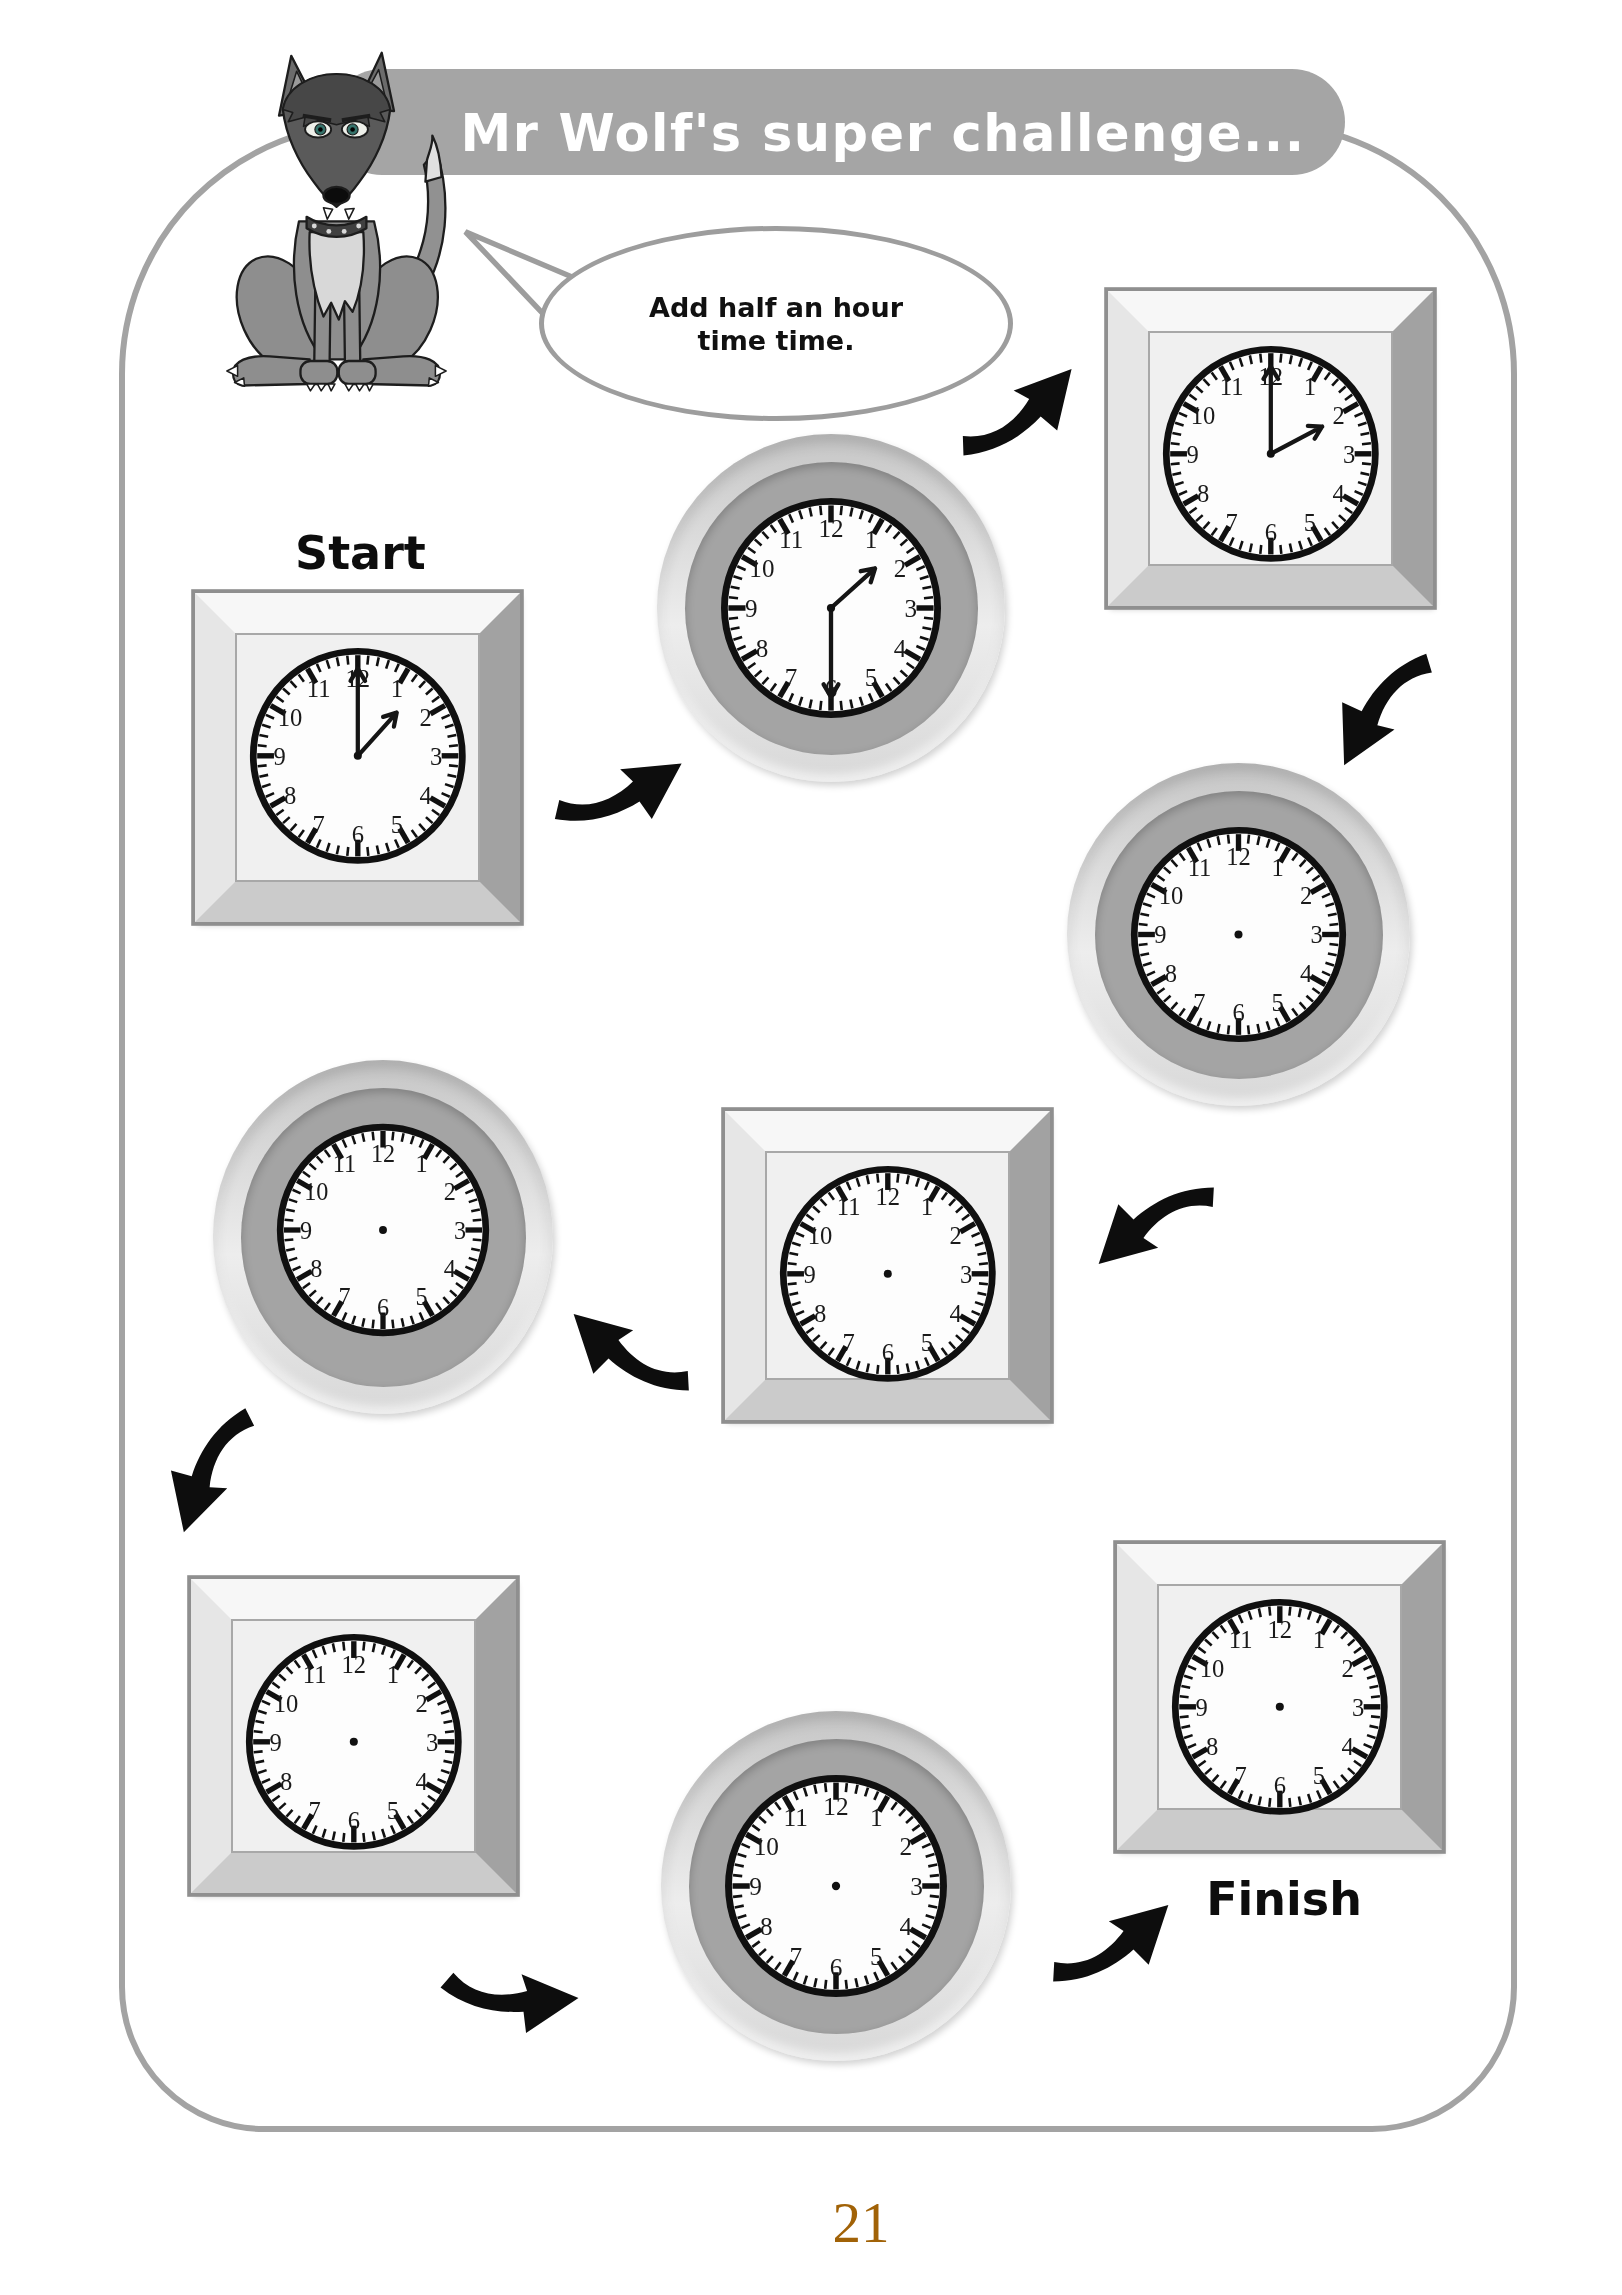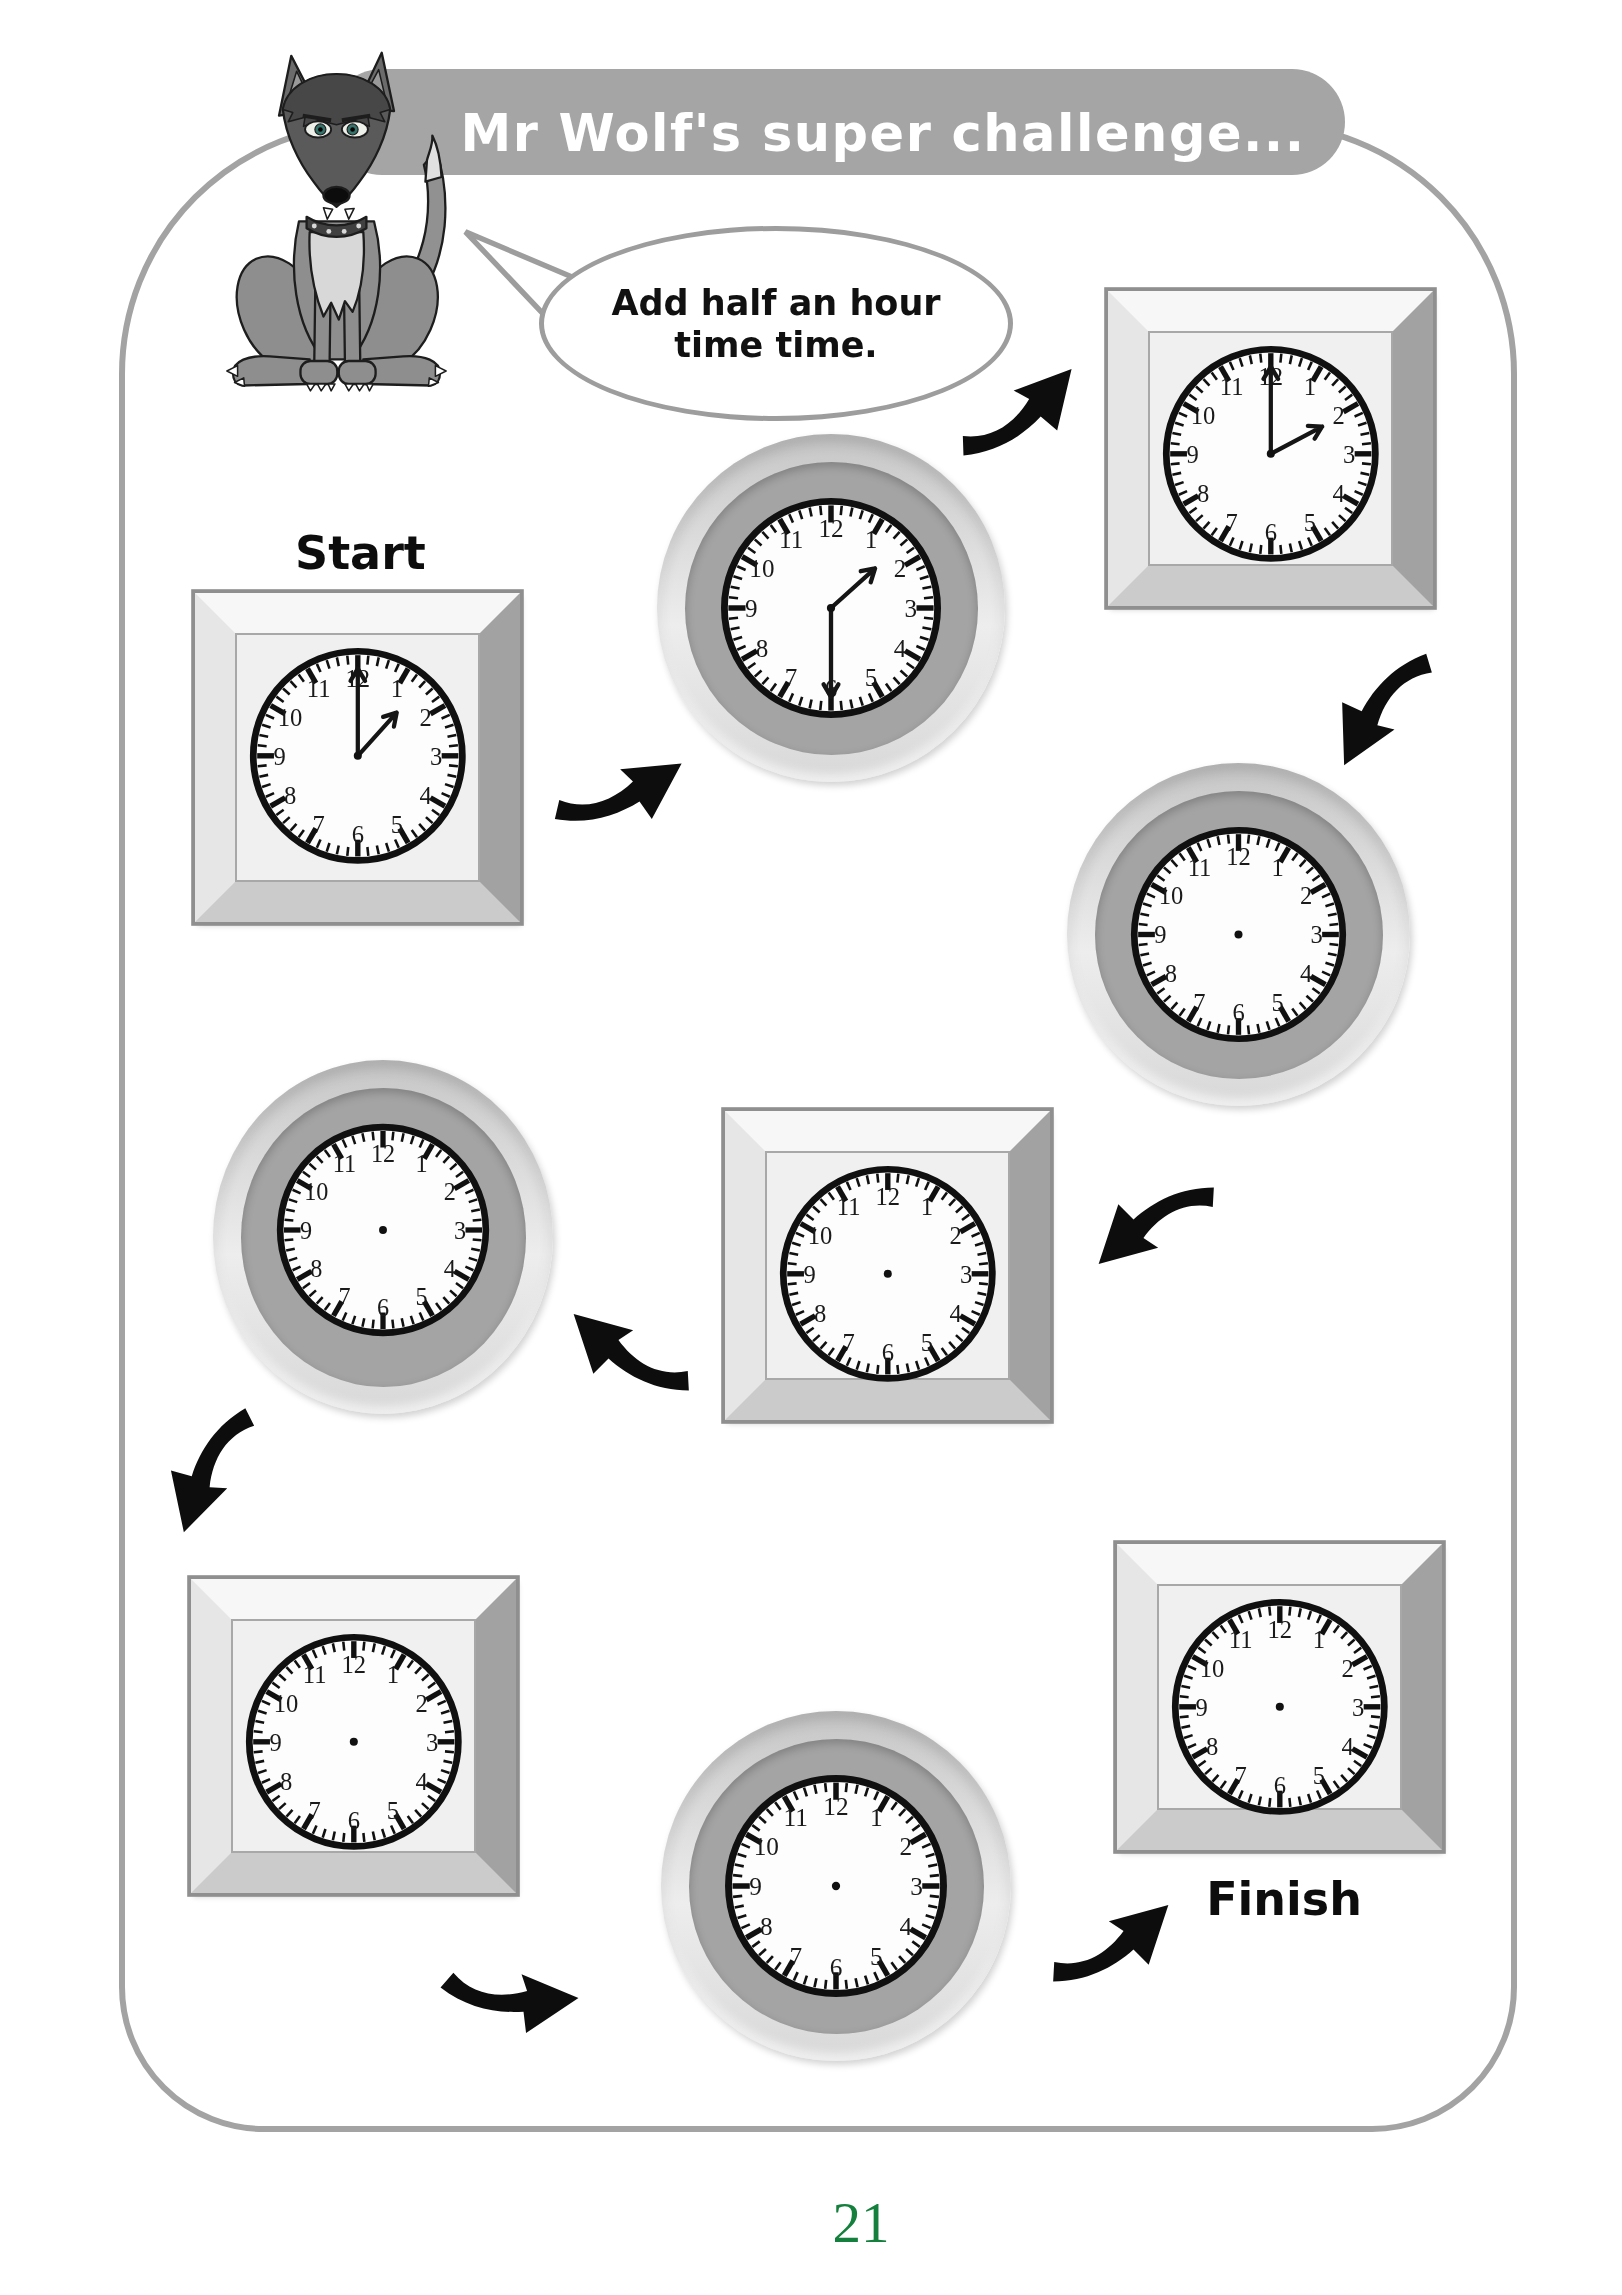--- a/index.html
+++ b/index.html
@@ -31,27 +31,27 @@
     position:absolute; left:539px; top:226px; width:474px; height:195px;
     background:#ffffff; border:5.4px solid #9d9d9d; border-radius:50%; z-index:4; box-sizing:border-box;
   }
   #bubble-patch {
     position:absolute; left:548px; top:234px; width:458px; height:178px;
     background:#ffffff; border-radius:50%; z-index:5;
   }
   #bubble-text {
     position:absolute; left:539px; top:226px; width:474px; height:195px; z-index:6;
     display:flex; flex-direction:column; align-items:center; justify-content:center; gap:2px;
-    color:#111; font-size:35px; font-weight:bold; text-align:center;
+    color:#111; font-size:27px; font-weight:bold; text-align:center;
   }
   
   .big-label { position:absolute; z-index:6; color:#0d0d0d; font-size:46px; font-weight:bold; }
   #page-number {
     position:absolute; left:796px; top:2190px; width:130px; text-align:center; z-index:6;
-    font-family:"Liberation Serif", serif; font-size:57px; color:#15803d;
+    font-family:"Liberation Serif", serif; font-size:57px; color:#a16207;
   }
   
   .clock { position:absolute; z-index:5; }
   .sq {
     border:40px solid; border-color:#f7f7f7 #a2a2a2 #cbcbcb #e6e6e6;
     box-shadow:0 0 0 3.8px #8f8f8f, 2.3px 3.8px 6.1px rgba(0,0,0,.22);
     background:#f0f0f0; box-sizing:border-box;
   }
   .sq-face { position:absolute; inset:0; border:2.3px solid #a8a8a8; background:#f0f0f0; }
   .rd {

